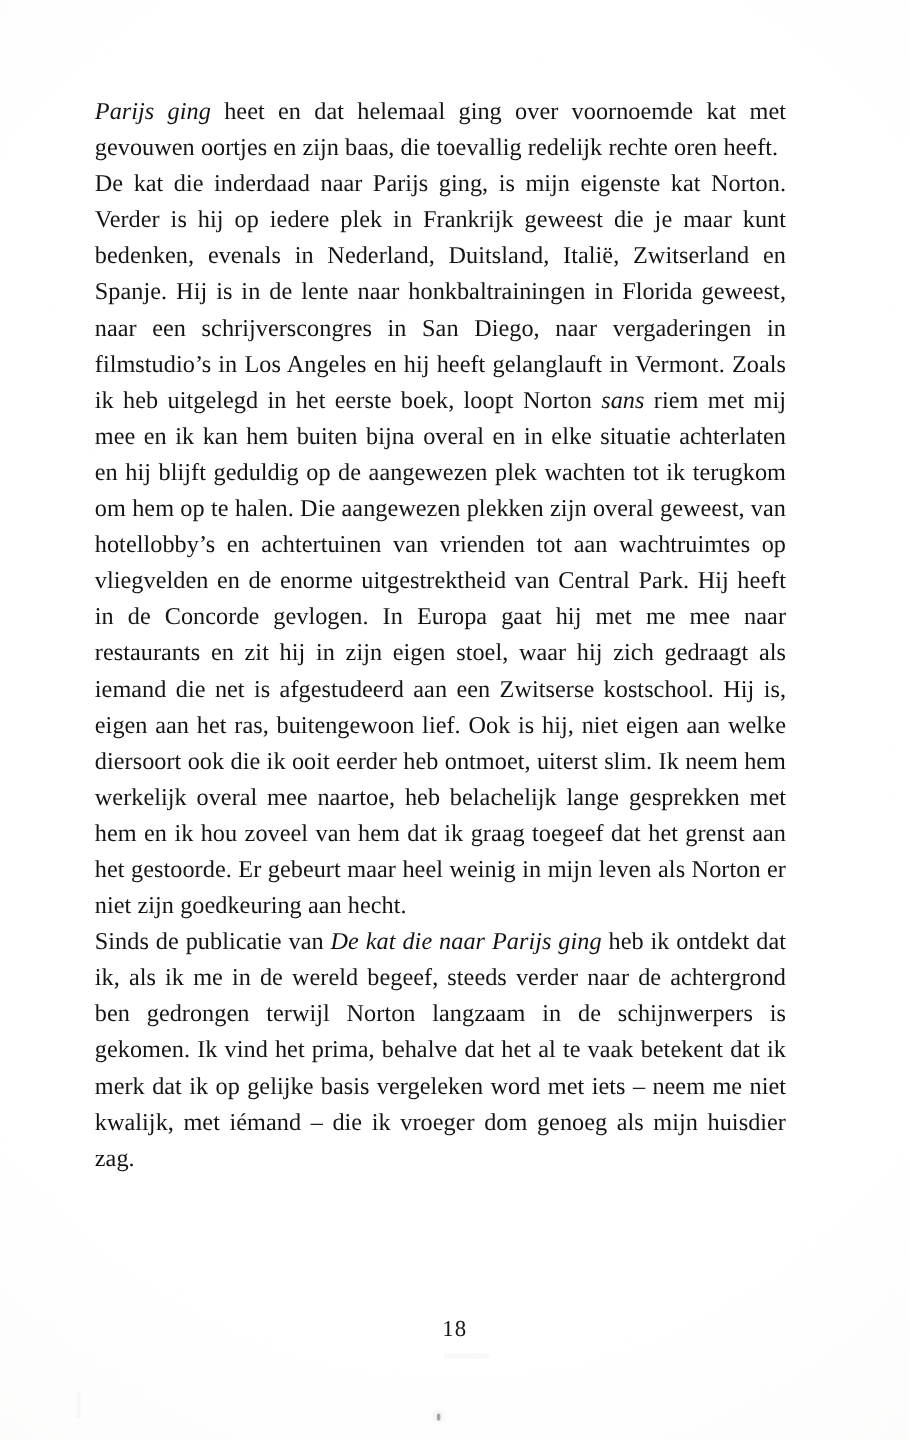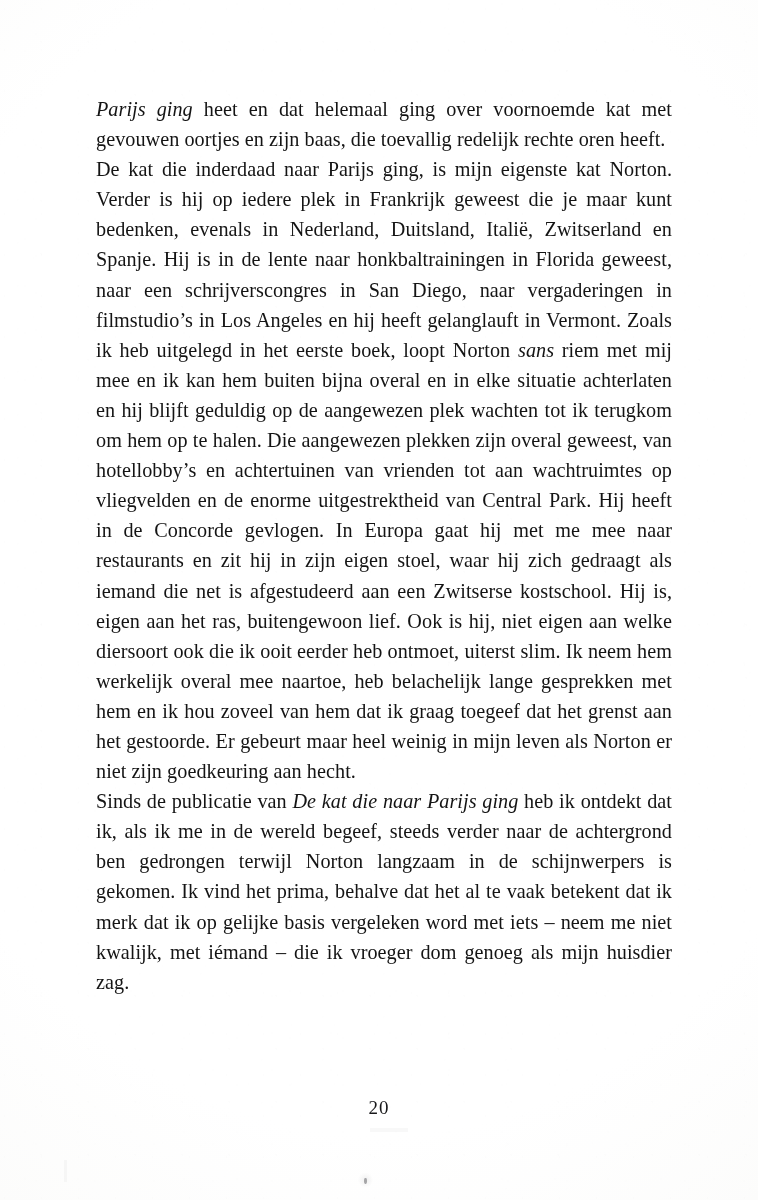--- a/index.html
+++ b/index.html
@@ -38,24 +38,23 @@
       radial-gradient(circle at 78% 37%, rgba(0,0,0,.013) 0 1px, transparent 1px),
       radial-gradient(circle at 29% 64%, rgba(0,0,0,.012) 0 1px, transparent 1px),
       radial-gradient(circle at 88% 79%, rgba(0,0,0,.014) 0 1px, transparent 1px),
       radial-gradient(circle at 61% 92%, rgba(0,0,0,.012) 0 1px, transparent 1px);
     background-size: 37px 41px, 53px 47px, 43px 59px, 61px 43px, 47px 53px, 59px 37px;
   }
 
   
   .text-column {
     position: absolute;
-    left: 96px;
+    left: 79px;
     top: 78px;
     width: 576px;
-    margin-top: 16px;
   }
 
   .body-paragraph {
     margin: 0;
     font-size: 20.2px;
     line-height: 30.1px;
     text-align: justify;
     text-justify: inter-word;
     word-spacing: .002em;
     letter-spacing: .002em;
@@ -130,19 +129,19 @@
 
 <div class="page-sheet">
   <div class="paper-grain"></div>
 
   <div class="text-column">
     <p class="body-paragraph"><em>Parijs ging</em><span> heet en dat helemaal ging over voornoemde kat met gevouwen oortjes en zijn baas, die toevallig redelijk rechte oren heeft.</span></p>
     <p class="body-paragraph"><span>De kat die inderdaad naar Parijs ging, is mijn eigenste kat Norton. Verder is hij op iedere plek in Frankrijk geweest die je maar kunt bedenken, evenals in Nederland, Duitsland, Italië, Zwitserland en Spanje. Hij is in de lente naar honkbaltrainingen in Florida geweest, naar een schrijverscongres in San Diego, naar vergaderingen in filmstudio’s in Los Angeles en hij heeft gelanglauft in Vermont. Zoals ik heb uitgelegd in het eerste boek, loopt Norton </span><em>sans</em><span> riem met mij mee en ik kan hem buiten bijna overal en in elke situatie achterlaten en hij blijft geduldig op de aangewezen plek wachten tot ik terugkom om hem op te halen. Die aangewezen plekken zijn overal geweest, van hotellobby’s en achtertuinen van vrienden tot aan wachtruimtes op vliegvelden en de enorme uitgestrektheid van Central Park. Hij heeft in de Concorde gevlogen. In Europa gaat hij met me mee naar restaurants en zit hij in zijn eigen stoel, waar hij zich gedraagt als iemand die net is afgestudeerd aan een Zwitserse kostschool. Hij is, eigen aan het ras, buitengewoon lief. Ook is hij, niet eigen aan welke diersoort ook die ik ooit eerder heb ontmoet, uiterst slim. Ik neem hem werkelijk overal mee naartoe, heb belachelijk lange gesprekken met hem en ik hou zoveel van hem dat ik graag toegeef dat het grenst aan het gestoorde. Er gebeurt maar heel weinig in mijn leven als Norton er niet zijn goedkeuring aan hecht.</span></p>
     <p class="body-paragraph"><span>Sinds de publicatie van </span><em>De kat die naar Parijs ging</em><span> heb ik ontdekt dat ik, als ik me in de wereld begeef, steeds verder naar de achtergrond ben gedrongen terwijl Norton langzaam in de schijnwerpers is gekomen. Ik vind het prima, behalve dat het al te vaak betekent dat ik merk dat ik op gelijke basis vergeleken word met iets – neem me niet kwalijk, met iémand – die ik vroeger dom genoeg als mijn huisdier zag.</span></p>
   </div>
 
-  <div class="folio">20</div>
+  <div class="folio">18</div>
 
   <div class="edge-mark-top"></div>
   <div class="edge-mark-left"></div>
   <div class="scan-speck-halo"></div>
   <div class="scan-speck"></div>
 </div>
 
 </body></html>

